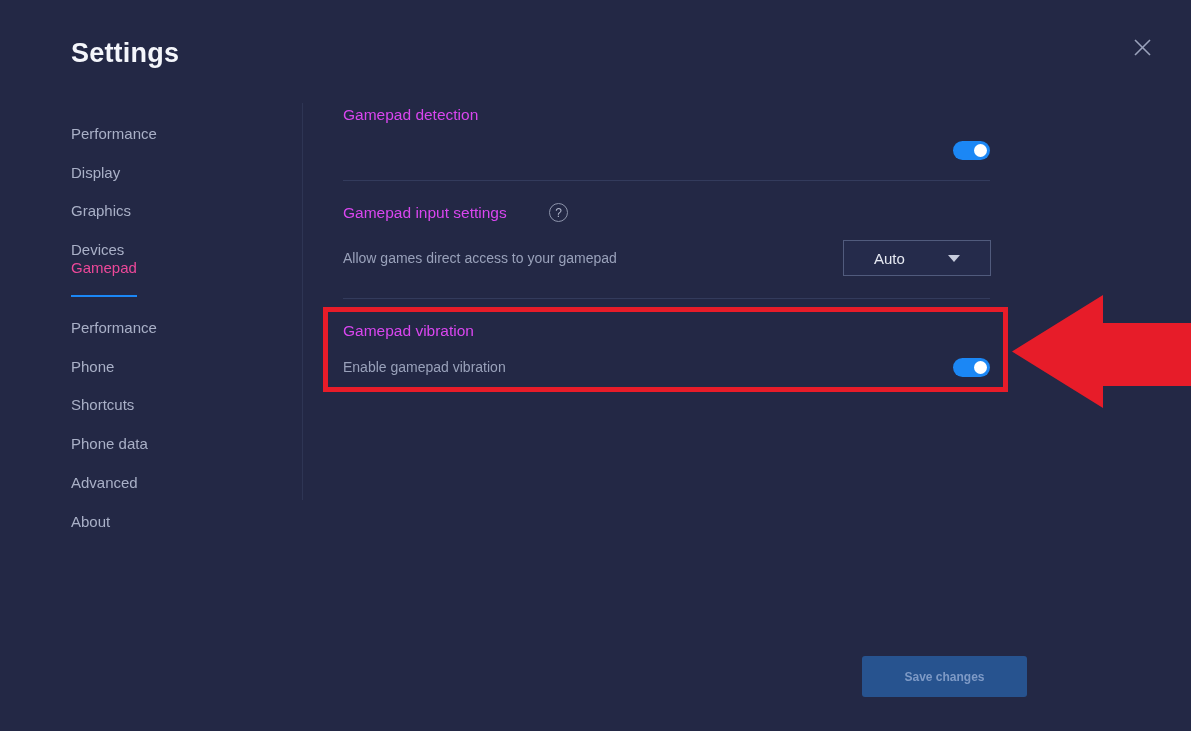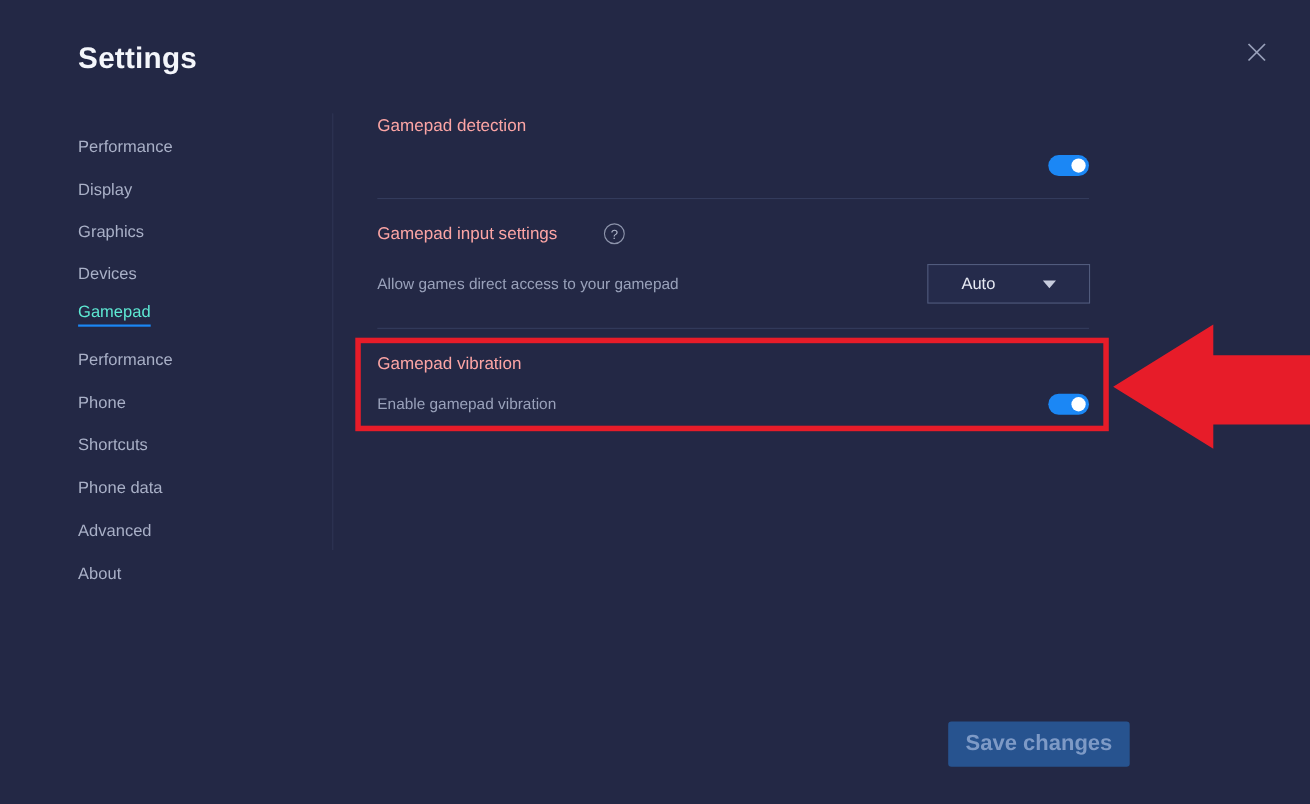--- a/index.html
+++ b/index.html
@@ -23,34 +23,34 @@
     display:flex;align-items:center;justify-content:center;cursor:pointer;
   }
   
   .sidebar{position:absolute;left:71px;top:103px;width:200px;}
   .side-item{
     height:38.8px;display:flex;align-items:flex-end;
     font-size:15px;color:#a9b0c7;cursor:pointer;
   }
   .side-item span{display:inline-block;}
   .side-item.active span{
-    color:#5eead4;
+    color:#ec4899;
     border-bottom:2px solid #1b87f5;
-    padding-bottom:3px;
+    padding-bottom:19px;
   }
   
   .vdivider{
     position:absolute;left:302px;top:103px;width:1px;height:397px;
     background:#2e3554;
   }
   
   .hdivider{position:absolute;left:343px;width:647px;height:1px;background:#333b5c;}
   .sec-title{
     position:absolute;left:343px;
-    font-size:15.5px;color:#fca5a5;font-weight:500;
+    font-size:15.5px;color:#d946ef;font-weight:500;
   }
   .row-label{
     position:absolute;left:343px;
     font-size:14px;color:#99a1ba;
   }
   
   .toggle{
     position:absolute;width:37px;height:19px;border-radius:10px;
     background:#1b87f5;cursor:pointer;
   }
@@ -85,21 +85,21 @@
     pointer-events:none;
   }
   .arrow-annotation{
     position:absolute;left:1006px;top:290px;width:185px;height:125px;
     pointer-events:none;
   }
   
   .save-btn{
     position:absolute;left:862px;top:656px;width:165px;height:41px;
     background:#27538f;border:none;border-radius:3px;cursor:pointer;
-    font-family:inherit;font-size:20px;font-weight:bold;color:#7e9ac6;
+    font-family:inherit;font-size:12px;font-weight:bold;color:#7e9ac6;
     display:flex;align-items:center;justify-content:center;
   }
 </style>
 </head>
 <body>
 
 <div class="screen">
 
   <div class="title">Settings</div>
 

